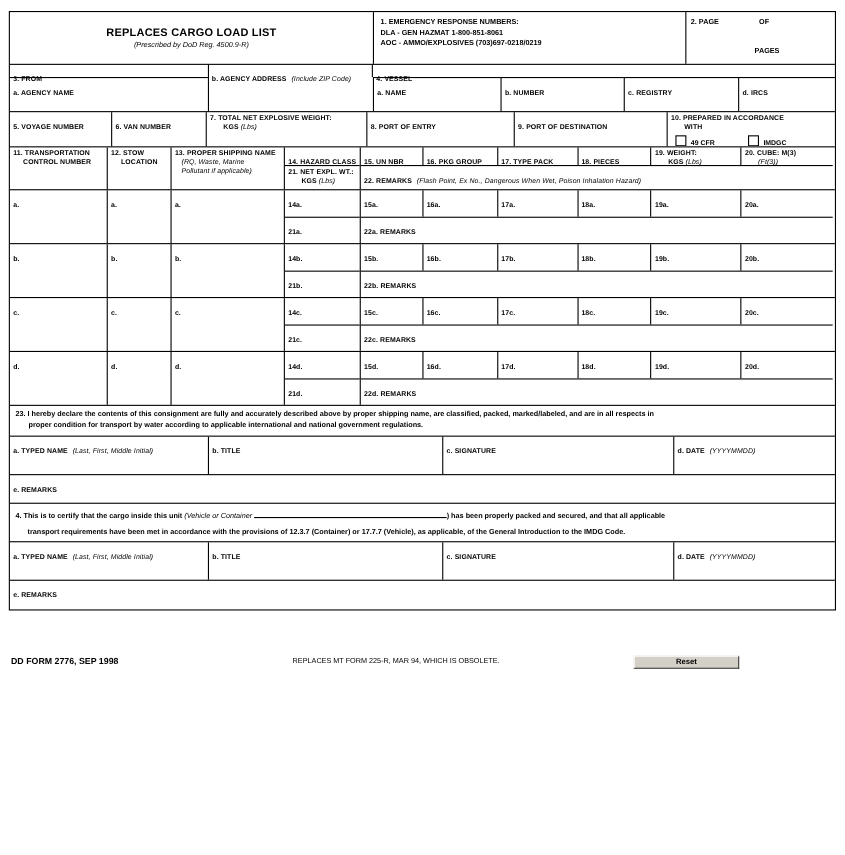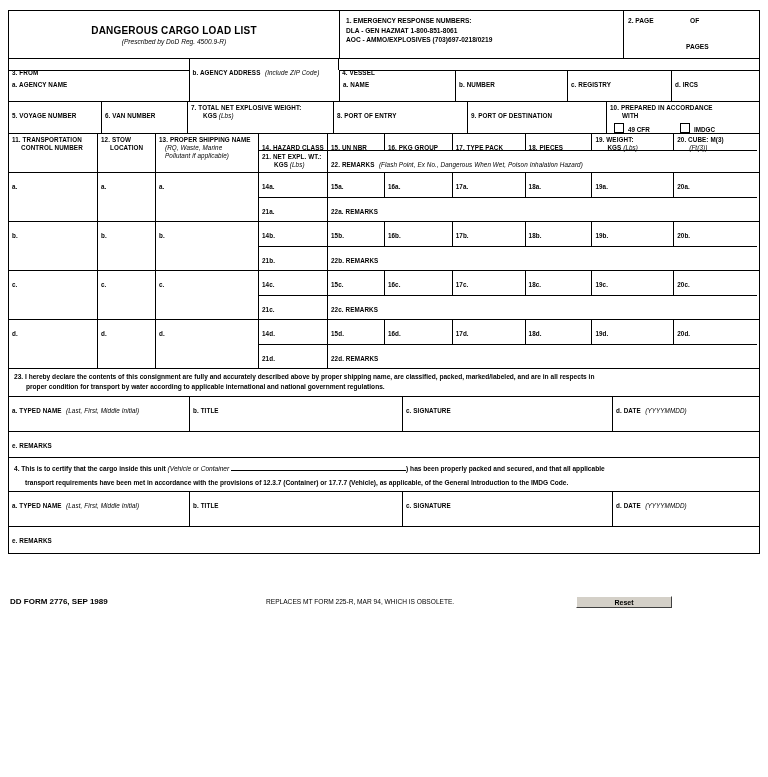--- a/index.html
+++ b/index.html
@@ -62,21 +62,21 @@
     color:#000;padding:0;
   }
 </style>
 </head>
 <body>
 
 <div class="form">
 
   <div class="r hdr">
     <div class="c" style="width:330px;display:flex;flex-direction:column;justify-content:center;">
-      <div class="title">DANGEROUS CARGO LOAD LIST</div>
+      <div class="title">REPLACES CARGO LOAD LIST</div>
       <div class="subtitle">(Prescribed by DoD Reg. 4500.9-R)</div>
     </div>
     <div class="c bl" style="width:284px;padding:5px 0 0 6px;">
       <div class="ern">1. EMERGENCY RESPONSE NUMBERS:</div>
       <div class="ern ind">DLA - GEN HAZMAT 1-800-851-8061</div>
       <div class="ern ind">AOC - AMMO/EXPLOSIVES (703)697-0218/0219</div>
     </div>
     <div class="c bl" style="width:136px;position:relative;">
       <div class="pagebox" style="position:absolute;left:4px;top:6px;">2. PAGE</div>
       <div class="pagebox" style="position:absolute;left:66px;top:6px;">OF</div>
@@ -345,16 +345,16 @@
       <span class="lbl it">(YYYYMMDD)</span>
     </div>
   </div>
   <div class="c bt pad" style="height:27px;">
     <span class="lbl">e. REMARKS</span>
   </div>
 
 </div>
 
 <div class="foot">
-  <div class="ff">DD FORM 2776, SEP 1989</div>
+  <div class="ff">DD FORM 2776, SEP 1998</div>
   <div class="fr">REPLACES MT FORM 225-R, MAR 94, WHICH IS OBSOLETE.</div>
   <button class="reset" type="button">Reset</button>
 </div>
 
 </body></html>

